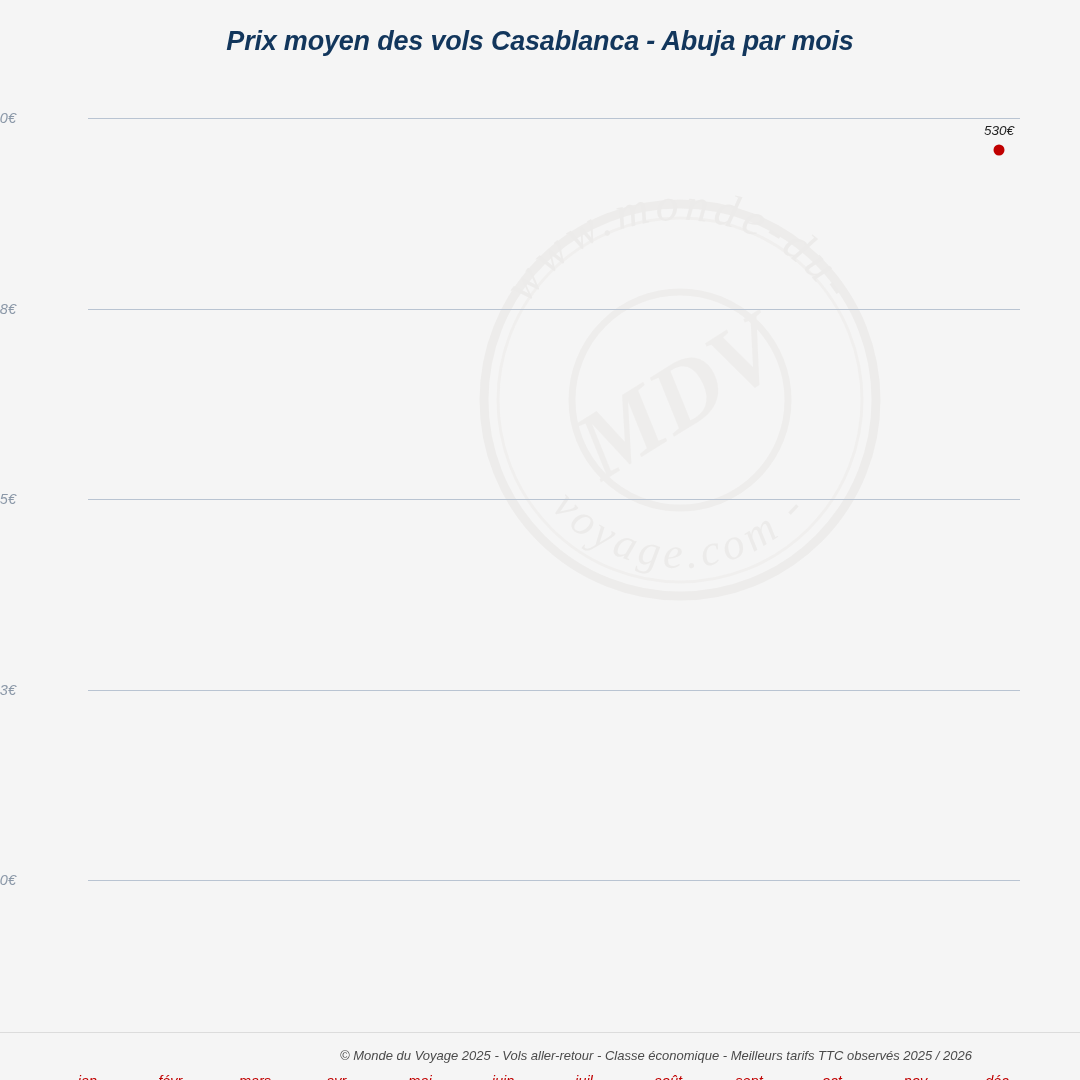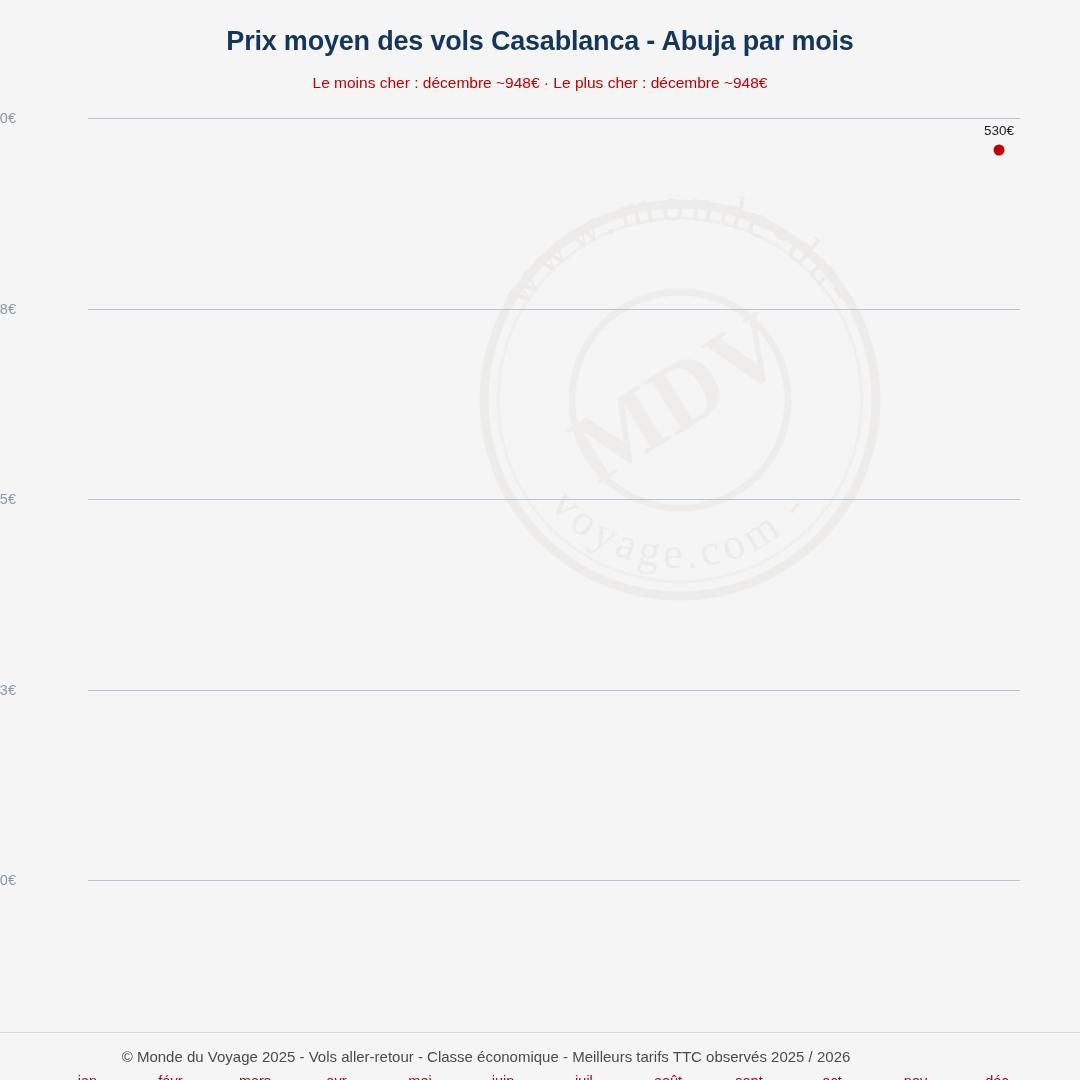--- a/index.html
+++ b/index.html
@@ -10,20 +10,21 @@
     width: 1080px;
     height: 1080px;
     background: #f5f5f5;
     font-family: "Liberation Sans", sans-serif;
     overflow: hidden;
     position: relative;
   }
   #chart-root {
     position: absolute;
     inset: 0;
+    font-style: italic;
   }
   
   .chart-title {
     position: absolute;
     top: 26px;
     left: 0;
     width: 1080px;
     text-align: center;
     font-size: 27px;
     font-weight: bold;
@@ -104,32 +105,31 @@
     top: 1032px;
     width: 1080px;
     height: 1px;
     background: #dcdcdc;
   }
   .footer-text {
     position: absolute;
     left: 0;
     top: 1048px;
     width: 972px;
-    text-align: center;
-    font-size: 15px;
+    text-align: right;
+    font-size: 13px;
     color: #4a4a4a;
   }
 </style>
 </head>
 <body>
 
 <div id="chart-root">
 
   <div class="chart-title">Prix moyen des vols Casablanca - Abuja par mois</div>
-  <div class="chart-subtitle">Le moins cher : décembre ~948€ · Le plus cher : décembre ~948€</div>
 
   <svg class="watermark" viewBox="0 0 480 480">
     <defs>
       <path id="wmArcTop" d="M 60,240 A 180,180 0 0 1 420,240"></path>
       <path id="wmArcBottom" d="M 72,240 A 168,168 0 0 0 408,240"></path>
     </defs>
     <circle cx="240" cy="240" r="196" fill="none" stroke="#e6e4e2" stroke-width="9"></circle>
     <circle cx="240" cy="240" r="182" fill="none" stroke="#eceae8" stroke-width="3"></circle>
     <circle cx="240" cy="240" r="108" fill="none" stroke="#e8e6e4" stroke-width="7"></circle>
     <text font-family="'Liberation Serif', serif" font-size="46" fill="#e4e2e0" letter-spacing="5">

